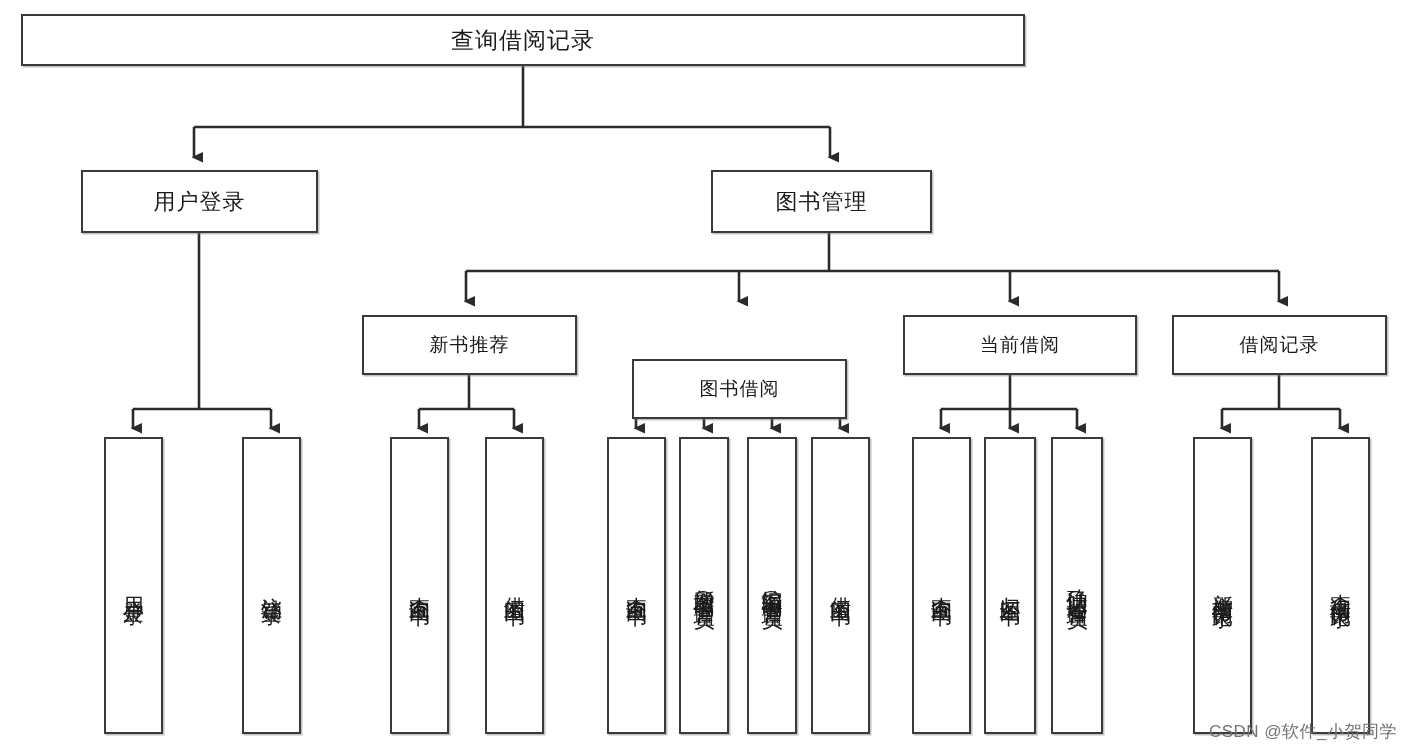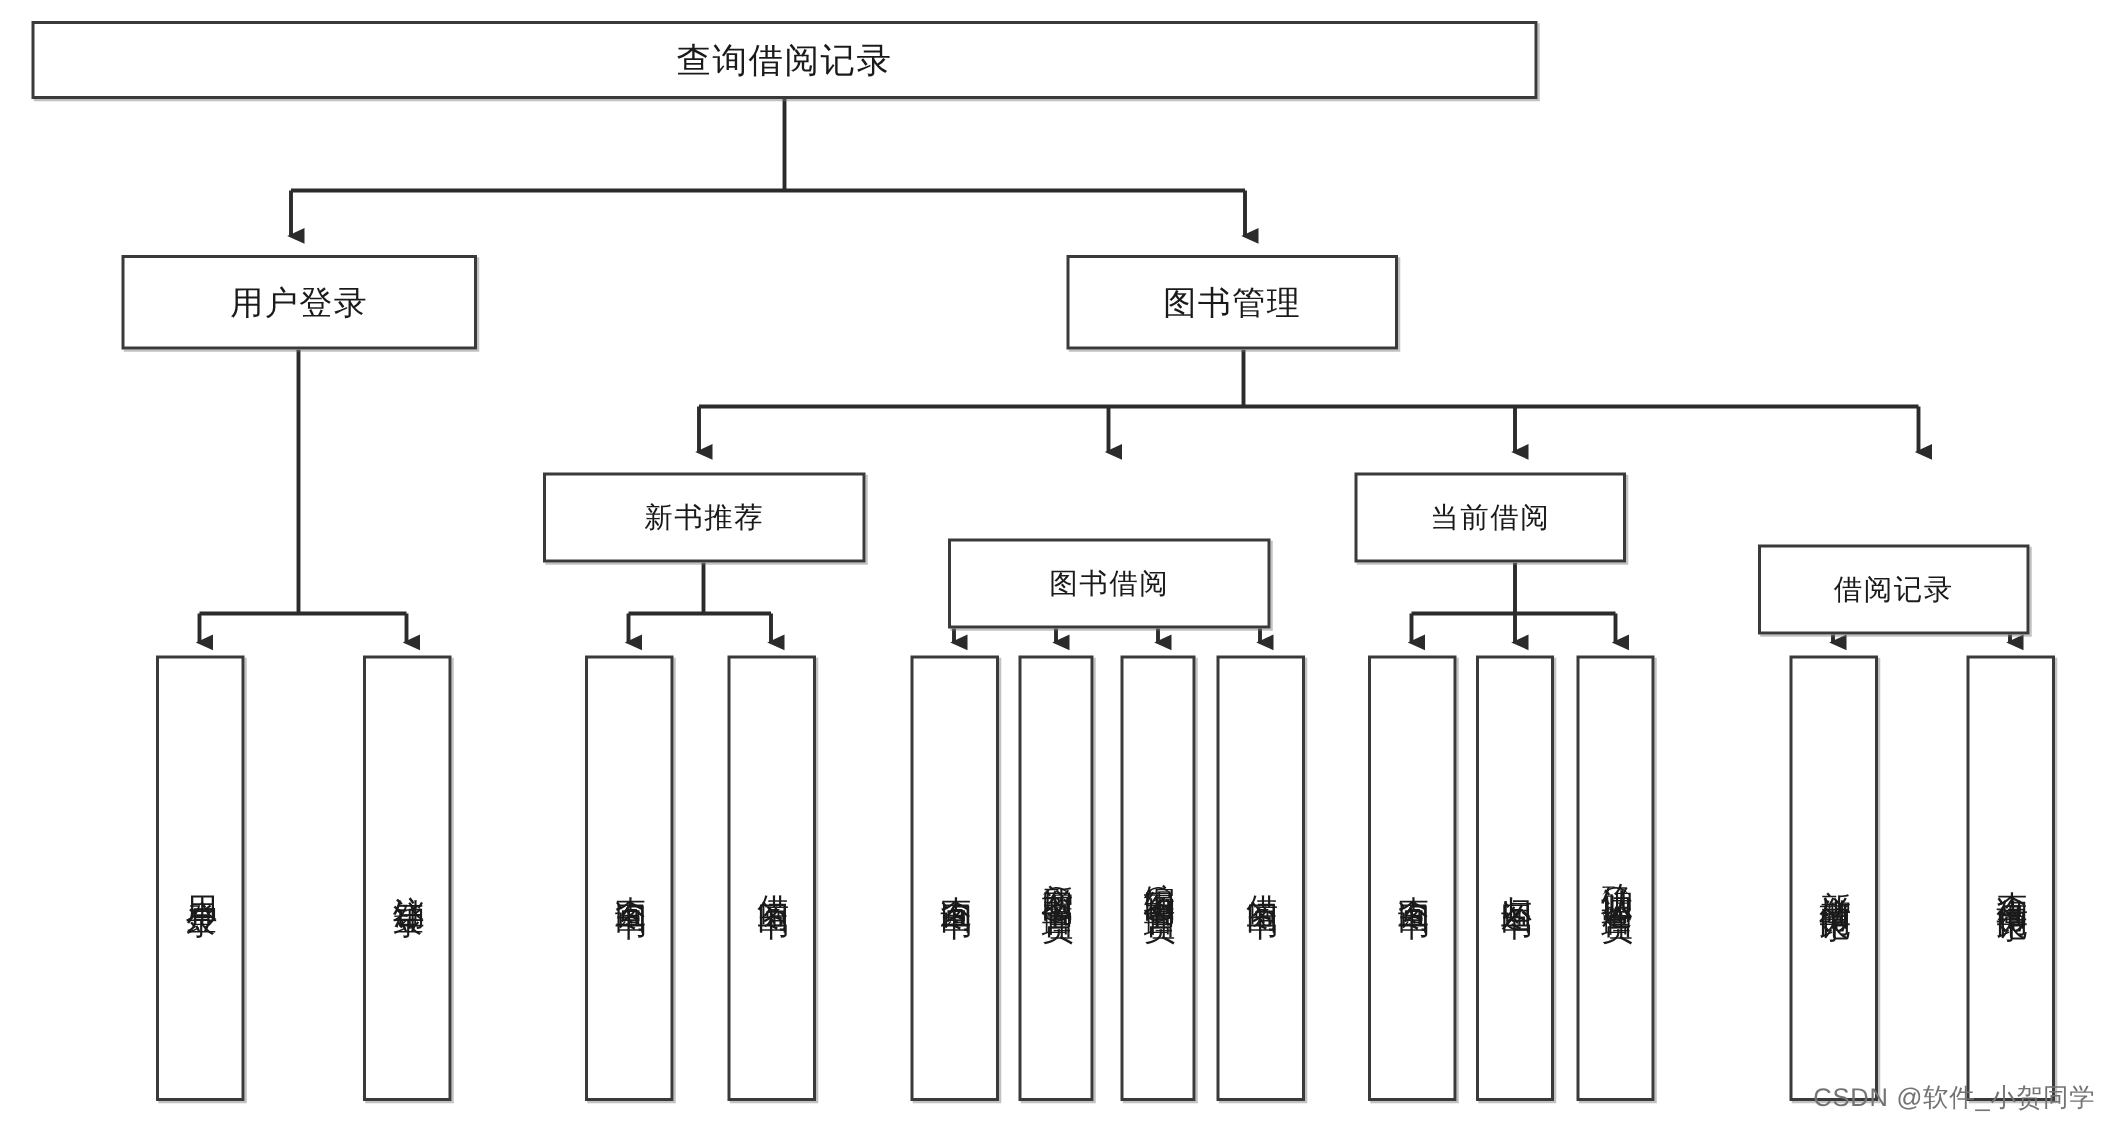--- a/index.html
+++ b/index.html
@@ -140,24 +140,24 @@
   <div class="node lvl2" style="left:711px; top:170px; width:221px; height:63px;">
     <span class="htext">图书管理</span>
   </div>
 
   <div class="node lvl3" style="left:362px; top:315px; width:215px; height:60px;">
     <span class="htext">新书推荐</span>
   </div>
   <div class="node lvl3" style="left:632px; top:315px; width:215px; height:60px;margin-top:44px;">
     <span class="htext">图书借阅</span>
   </div>
-  <div class="node lvl3" style="left:903px; top:315px; width:181px; height:60px;justify-content:center;">
+  <div class="node lvl3" style="left:903px; top:315px; width:234px; height:60px;justify-content:center;">
     <span class="htext">当前借阅</span>
   </div>
-  <div class="node lvl3" style="left:1172px; top:315px; width:181px; height:60px;margin-top:48px;">
+  <div class="node lvl3" style="left:1172px; top:315px; width:215px; height:60px;">
     <span class="htext">借阅记录</span>
   </div>
 
   <div class="node leaf" style="left:104px; top:437px; width:59px; height:297px;">
     <span class="vtext">用户登录</span>
   </div>
   <div class="node leaf" style="left:242px; top:437px; width:59px; height:297px;">
     <span class="vtext">注销登录</span>
   </div>
 

